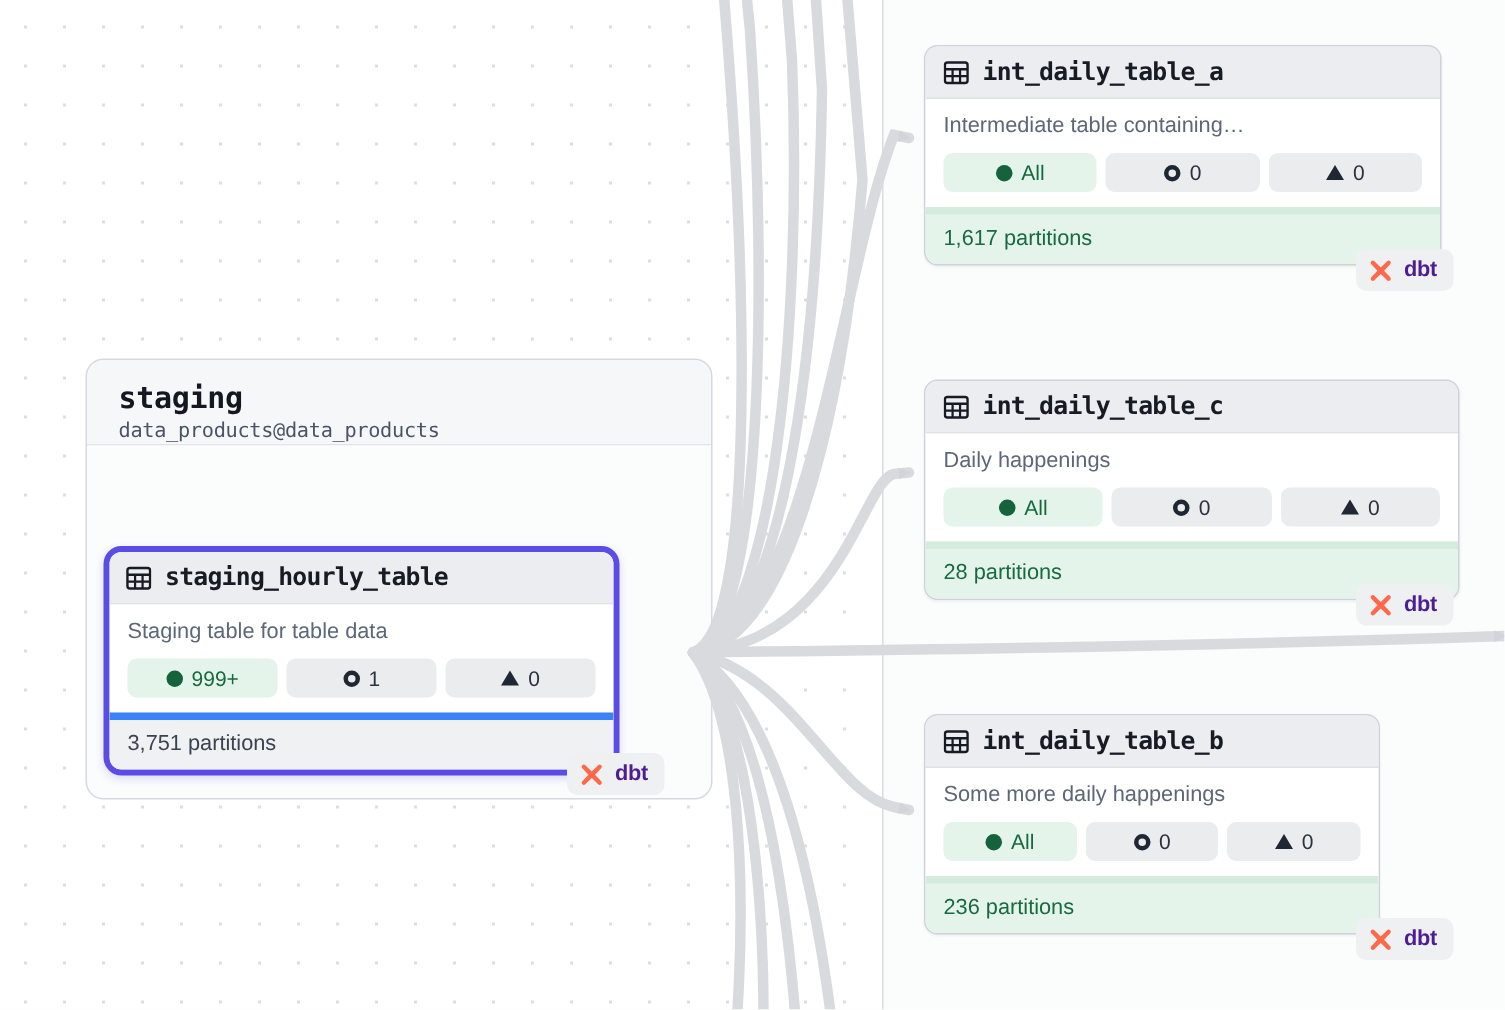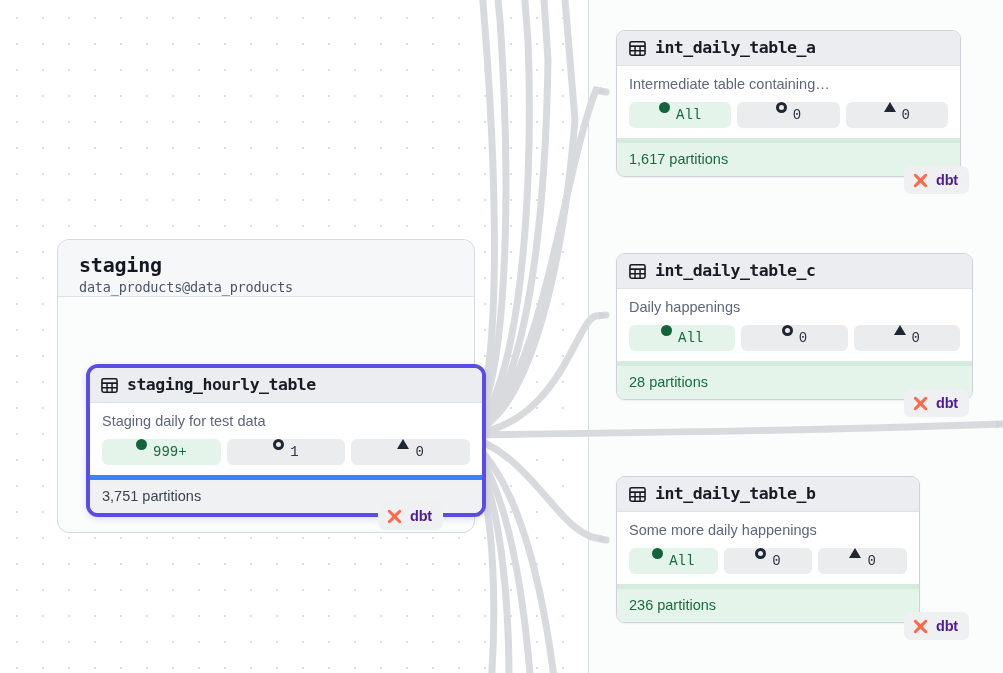--- a/index.html
+++ b/index.html
@@ -84,22 +84,22 @@
   .node-body{padding:9px 12px 10px 12px;background:#fff;}
   .node-desc{
     font-size:14.5px;color:#5d6779;line-height:19px;
     white-space:nowrap;overflow:hidden;text-overflow:ellipsis;
     margin-bottom:8px;
   }
   .badges{display:flex;gap:6px;}
   .badge{
     flex:1 1 0;
     height:26px;border-radius:6px;background:#ebecee;
-    display:flex;align-items:flex-start;justify-content:center;gap:6px;
-    font-size:14px;color:#2b3240;line-height:26px;font-family:Liberation Mono, monospace;
+    display:flex;align-items:center;justify-content:center;gap:6px;
+    font-size:14px;color:#2b3240;line-height:26px;
   }
   .badge.ok{background:#e4f4ea;color:#16693f;}
   .dot-ok{width:11px;height:11px;border-radius:50%;background:#14633c;display:block;}
   .ring{
     width:11px;height:11px;border-radius:50%;
     border:3px solid #1f2734;box-sizing:border-box;display:block;
   }
   .tri{
     width:0;height:0;display:block;
     border-left:6px solid transparent;border-right:6px solid transparent;
@@ -155,33 +155,33 @@
         <path d="M462,435 C700,432 820,430 1003,424" marker-end="url(#arrow)"></path>
         <path d="M462,435 C530,450 556,530 596,538 L606,540" marker-end="url(#arrow)"></path>
         <path d="M462,435 C520,470 548,600 560,733"></path>
         <path d="M462,435 C512,478 528,620 534,733"></path>
         <path d="M462,435 C505,482 512,630 508,733"></path>
         <path d="M462,435 C500,486 498,640 486,733"></path>
       </g>
   </svg>
 
   <div id="nodes">
-      <div class="node selected" style="left: 86px; top: 364px; width: 400px;">
+      <div class="node selected" style="left: 69px; top: 364px; width: 344px;">
         <div class="node-head">
           <svg class="tbl-icon" viewBox="0 0 16 16">
             <rect x="0.9" y="1.6" width="14.2" height="12.8" rx="1.6" fill="none" stroke="#171b24" stroke-width="1.5"></rect>
             <line x1="0.9" y1="5.8" x2="15.1" y2="5.8" stroke="#171b24" stroke-width="1.5"></line>
             <line x1="0.9" y1="10.1" x2="15.1" y2="10.1" stroke="#171b24" stroke-width="1.4"></line>
             <line x1="5.7" y1="5.8" x2="5.7" y2="14.4" stroke="#171b24" stroke-width="1.4"></line>
             <line x1="10.4" y1="5.8" x2="10.4" y2="14.4" stroke="#171b24" stroke-width="1.4"></line>
           </svg>
           <span class="node-title">staging_hourly_table</span>
         </div>
         <div class="node-body">
-          <div class="node-desc">Staging daily for test data</div>
+          <div class="node-desc">Staging table for table data</div>
           <div class="badges">
             <div class="badge ok">
               <span class="dot-ok"></span>
               <span>999+</span>
             </div>
             <div class="badge ">
               <span class="ring"></span>
               <span>1</span>
             </div>
             <div class="badge ">

